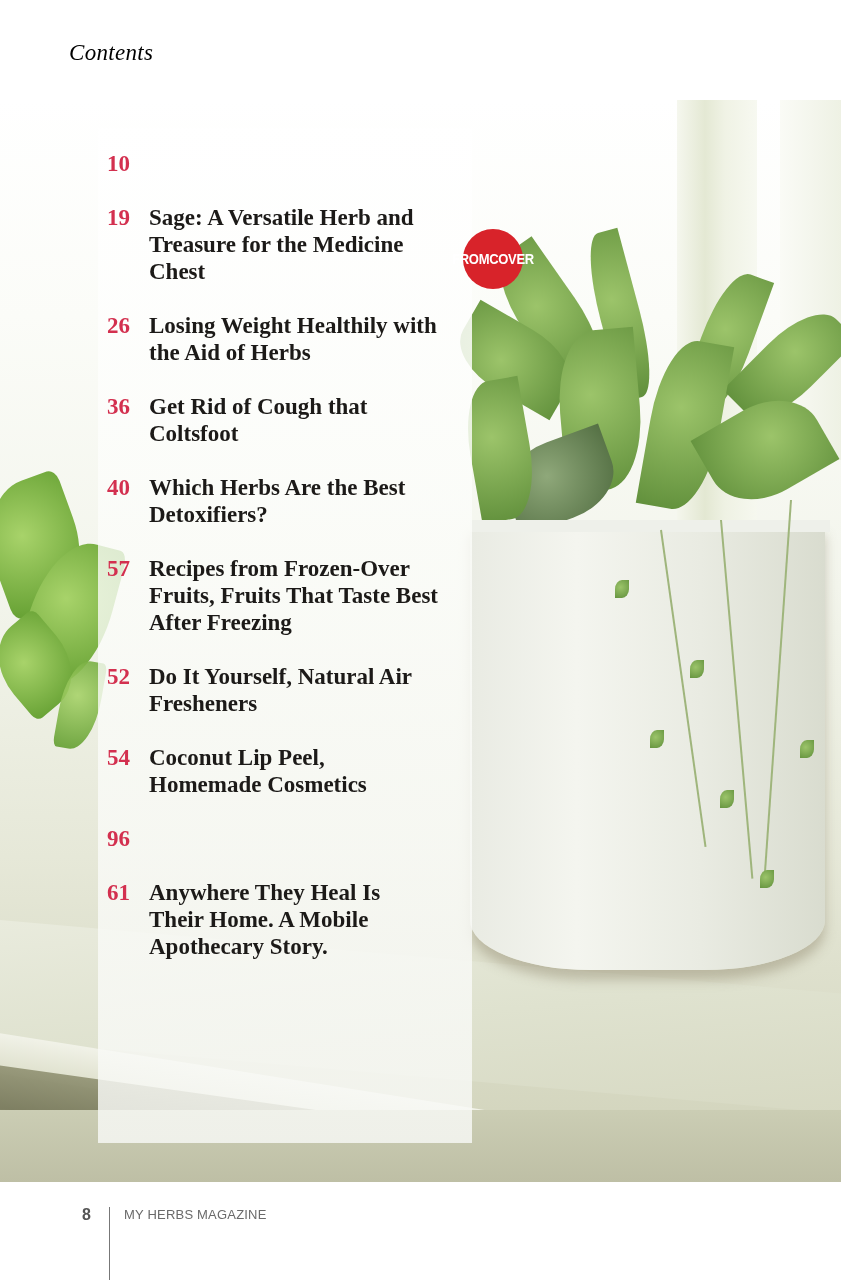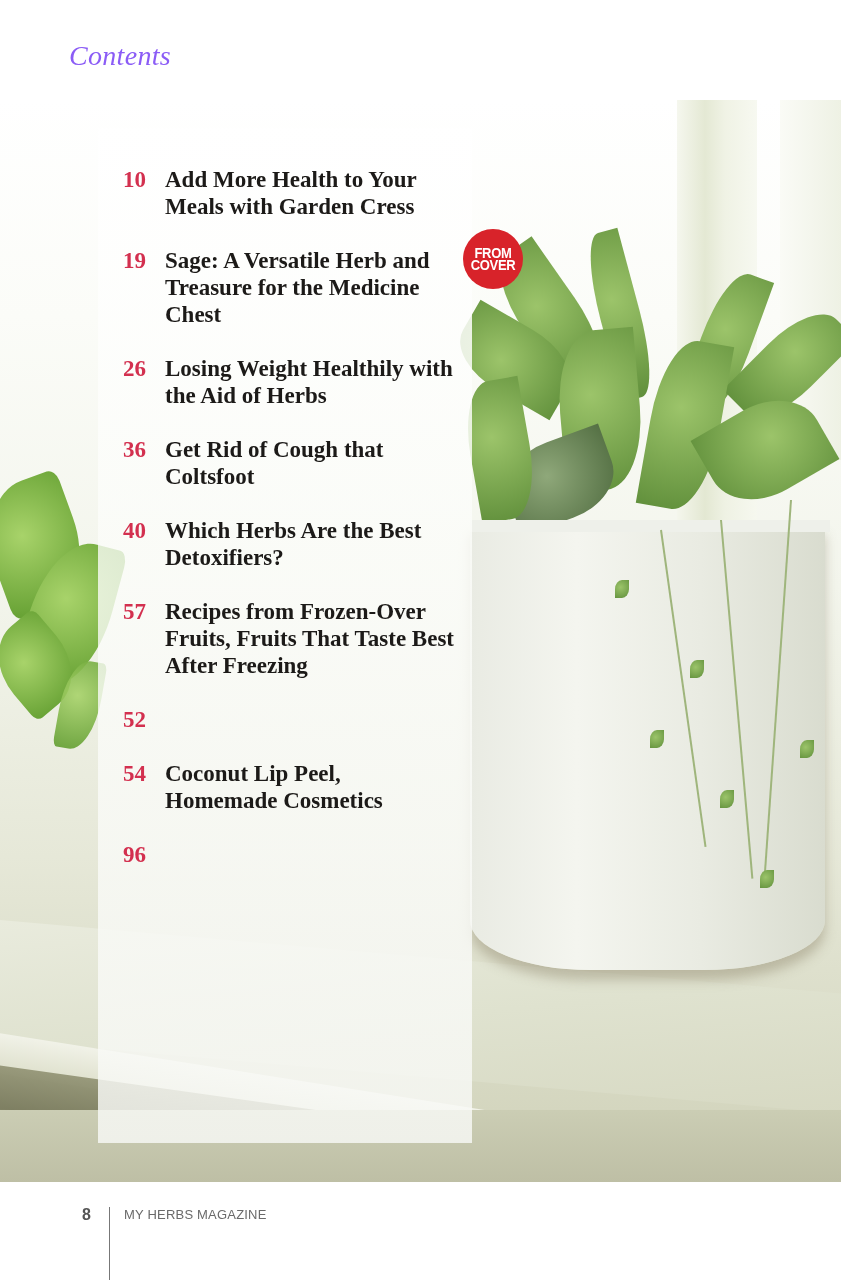--- a/index.html
+++ b/index.html
@@ -4,21 +4,21 @@
   <style>
     html, body { margin: 0; padding: 0; }
     body {
       width: 841px; height: 1280px; position: relative; overflow: hidden;
       background: #ffffff;
       font-family: "Liberation Serif", "DejaVu Serif", serif;
     }
     .header-title {
       position: absolute; left: 69px; top: 40px;
       font-family: "Liberation Serif", serif; font-style: italic;
-      font-size: 28px; color: #8b5cf6; letter-spacing: 0.3px;
+      font-size: 23px; color: #000000; letter-spacing: 0.3px;
     }
 
     
     .photo {
       position: absolute; left: 0; top: 100px; width: 841px; height: 1082px;
       overflow: hidden;
       background:
         linear-gradient(180deg, #ffffff 0%, #fbfcf8 20%, #f3f5ec 45%, #e6e8d8 70%, #cfd1b8 100%);
     }
     .photo .curtain {
@@ -75,40 +75,40 @@
       position: absolute; width: 2px; background: #9fb57c; transform-origin: top;
     }
 
     
     .toc-panel {
       position: absolute; left: 98px; top: 128px; width: 374px; height: 1015px;
       background: linear-gradient(180deg, rgba(255,255,255,0.92) 0%, rgba(252,253,250,0.78) 40%, rgba(248,249,246,0.82) 100%);
     }
     .toc-list {
       position: absolute; left: 107px; top: 150px; width: 370px;
-      margin: 16px; padding: 0; list-style: none;
+      margin: 0; padding: 0; list-style: none;
     }
     .toc-item {
       display: flex; align-items: flex-start;
       font-family: "Liberation Serif", serif; font-weight: bold;
       font-size: 23px; line-height: 27px; color: #1c1a18;
       margin-bottom: 27px; cursor: pointer;
     }
     .toc-num {
       width: 42px; flex: 0 0 42px; color: #d3304f; font-weight: bold;
       font-size: 23px;
     }
     .toc-title { flex: 1; }
 
     .badge {
       position: absolute; left: 463px; top: 229px; width: 60px; height: 60px;
       border-radius: 50%; background: #d8232a;
       color: #fff; font-family: "Liberation Sans", sans-serif; font-weight: bold;
       font-size: 13px; line-height: 12px; text-align: center;
-      display: flex; flex-direction: column; justify-content: center; align-items: center;
+      display: flex; flex-direction: row; justify-content: center; align-items: center;
       letter-spacing: -0.3px;
     }
     .badge span { display: block; transform: scaleY(1.15); }
 
     
     .footer-page {
       position: absolute; left: 82px; top: 1206px;
       font-family: "Liberation Sans", sans-serif; font-weight: bold; font-size: 16px; color: #555;
     }
     .footer-rule {
@@ -160,21 +160,20 @@
   <div class="leaf" style="left:760px;top:770px;width:14px;height:18px;"></div>
   <div class="leaf" style="left:800px;top:640px;width:14px;height:18px;"></div>
   <div class="leaf" style="left:650px;top:630px;width:14px;height:18px;"></div>
 </div>
 
 <div class="toc-panel"></div>
 
 <ol class="toc-list">
   <li class="toc-item">
     <span class="toc-num">10</span>
-    <span class="toc-title" style="max-width:300px">Add More Health to Your Meals with Garden Cress</span>
   </li>
   <li class="toc-item">
     <span class="toc-num">19</span>
     <span class="toc-title" style="max-width:310px">Sage: A Versatile Herb and Treasure for the Medicine Chest</span>
   </li>
   <li class="toc-item">
     <span class="toc-num">26</span>
     <span class="toc-title" style="max-width:290px">Losing Weight Healthily with the Aid of Herbs</span>
   </li>
   <li class="toc-item">
@@ -184,27 +183,32 @@
   <li class="toc-item">
     <span class="toc-num">40</span>
     <span class="toc-title" style="max-width:310px">Which Herbs Are the Best Detoxifiers?</span>
   </li>
   <li class="toc-item">
     <span class="toc-num">57</span>
     <span class="toc-title" style="max-width:310px">Recipes from Frozen-Over Fruits, Fruits That Taste Best After Freezing</span>
   </li>
   <li class="toc-item">
     <span class="toc-num">52</span>
+    <span class="toc-title" style="max-width:310px">Do It Yourself, Natural Air Fresheners</span>
   </li>
   <li class="toc-item">
     <span class="toc-num">54</span>
     <span class="toc-title" style="max-width:270px">Coconut Lip Peel, Homemade Cosmetics</span>
   </li>
   <li class="toc-item">
     <span class="toc-num">96</span>
+  </li>
+  <li class="toc-item">
+    <span class="toc-num">61</span>
+    <span class="toc-title" style="max-width:285px">Anywhere They Heal Is Their Home. A Mobile Apothecary Story.</span>
   </li>
 </ol>
 
 <div class="badge">
   <span>FROM</span>
   <span>COVER</span>
 </div>
 
 <div class="footer-page">8</div>
 <div class="footer-rule"></div>

